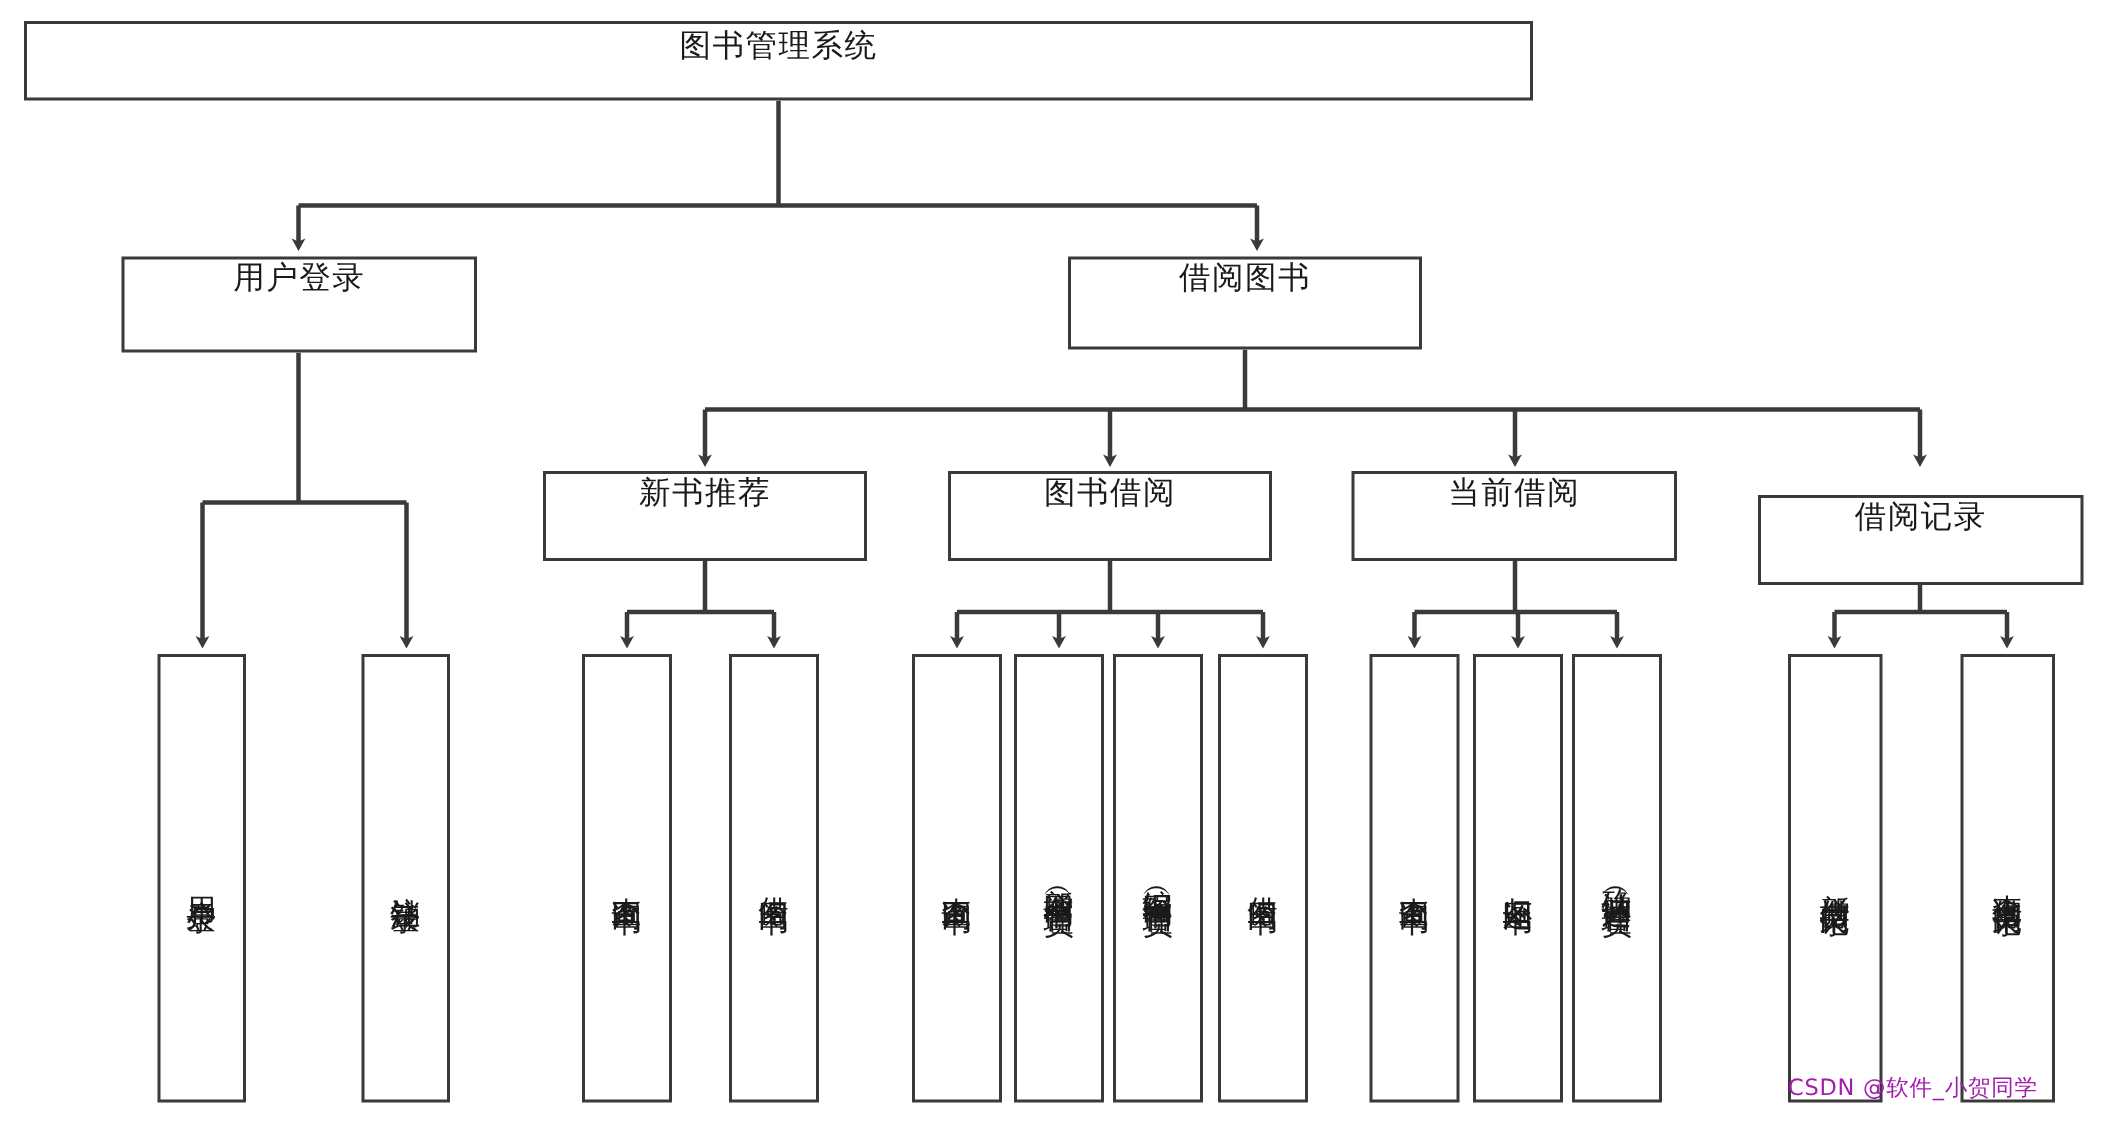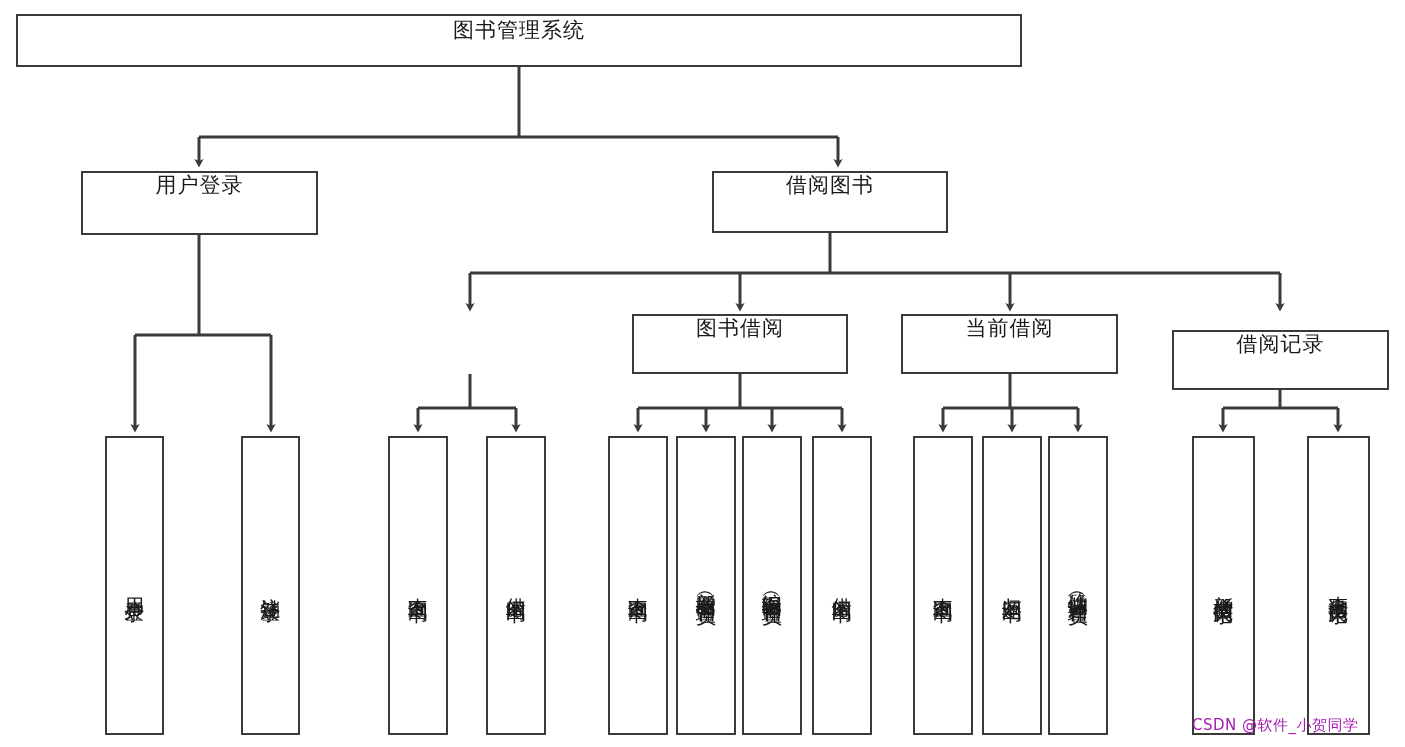--- a/index.html
+++ b/index.html
@@ -127,20 +127,23 @@
   </div>
 
   <div class="node node-h" style="left:81px; top:171px; width:237px; height:64px;">
     <span>用户登录</span>
   </div>
 
   <div class="node node-h" style="left:712px; top:171px; width:236px; height:62px;">
     <span>借阅图书</span>
   </div>
 
+  <div class="node node-h" style="left:362px; top:314px; width:216px; height:60px;">
+    <span>新书推荐</span>
+  </div>
 
   <div class="node node-h" style="left:632px; top:314px; width:216px; height:60px;">
     <span>图书借阅</span>
   </div>
 
   <div class="node node-h" style="left:901px; top:314px; width:217px; height:60px;">
     <span>当前借阅</span>
   </div>
 
   <div class="node node-h" style="left:1172px; top:314px; width:217px; height:60px;margin-top:16px;">

